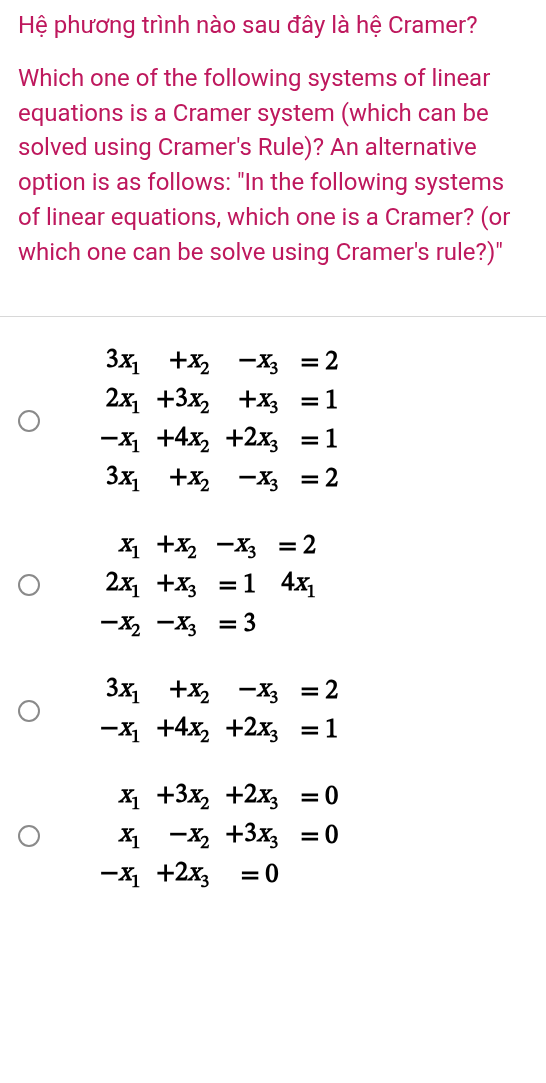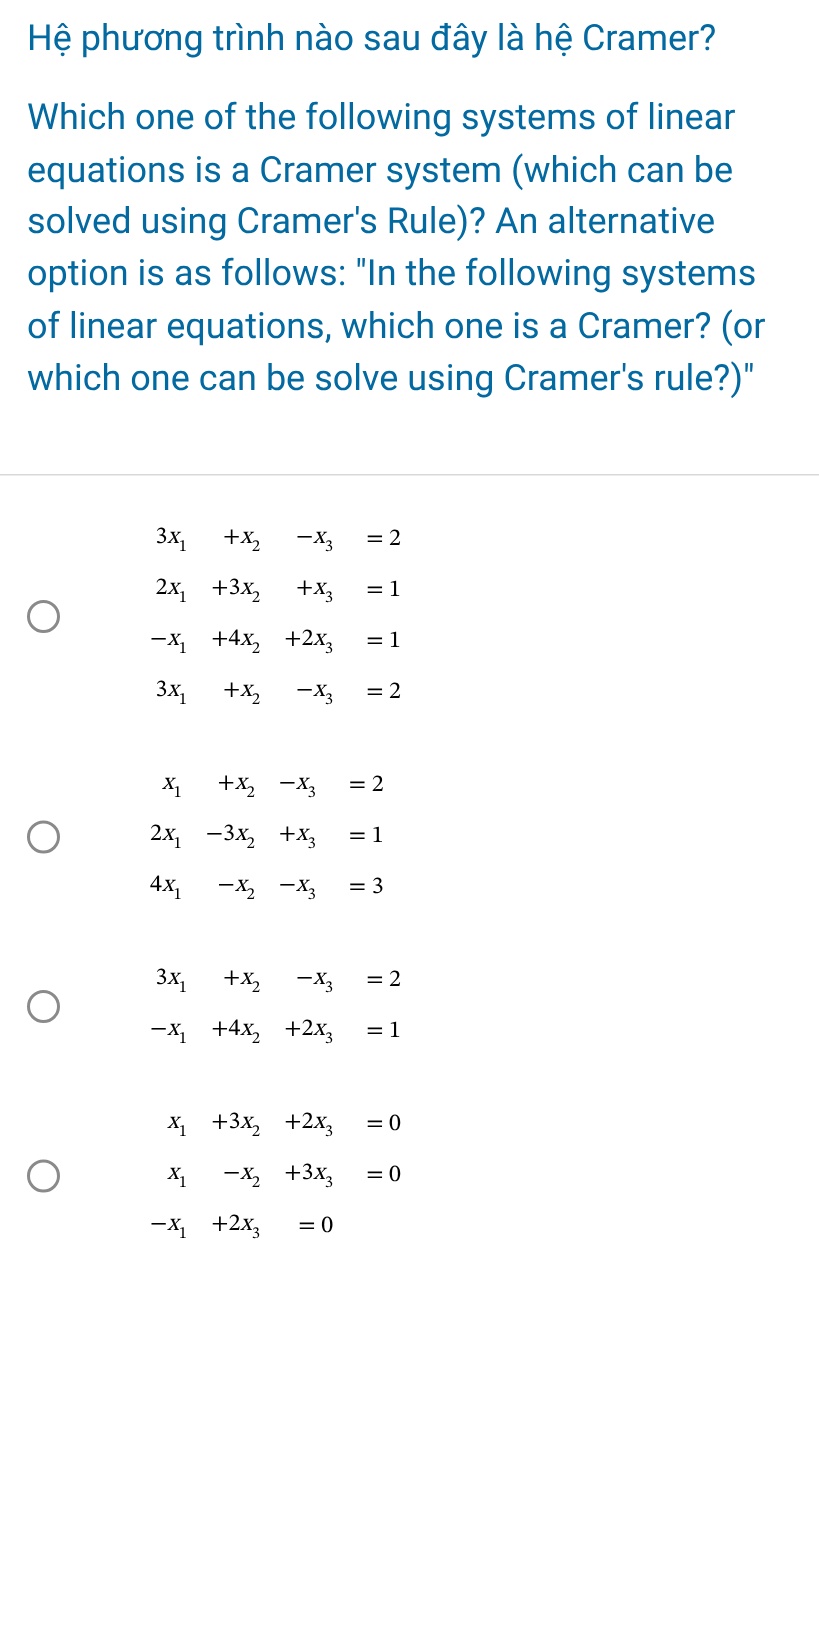--- a/index.html
+++ b/index.html
@@ -8,21 +8,21 @@
     padding: 0;
     font-family: -apple-system, BlinkMacSystemFont, "Segoe UI", Roboto, Arial, sans-serif;
     background: #fff;
     color: #222;
     width: 546px;
   }
   .question-text {
     padding: 8px 18px 18px 18px;
     font-size: 24px;
     line-height: 1.45;
-    color: #0369a1;
+    color: #be185d;
   }
   .question-text p { margin: 0 0 18px 0; }
   hr.sep {
     border: none;
     border-top: 1px solid #d8d8d8;
     margin: 10px 0 26px 0;
   }
   .options { padding: 0 18px 18px 18px; }
   .option-row {
     display: flex;
@@ -34,23 +34,24 @@
     height: 22px;
     border: 2px solid #8a8a8a;
     border-radius: 50%;
     flex: 0 0 22px;
     margin-right: 28px;
   }
   .system {
     display: flex;
     align-items: flex-start;
     font-family: "Cambria Math", "STIX Two Math", "Latin Modern Math", serif;
-    font-size: 16px;
+    font-size: 26px;
     line-height: 1.2;
     color: #000;
+    font-weight: bold;
   }
   .brace {
     width: 18px;
     position: relative;
     margin-right: 6px;
   }
   .brace svg { position: absolute; top:0; left:0; width:100%; height:100%; }
   .eqgrid {
     display: grid;
     grid-auto-rows: minmax(34px, auto);
@@ -112,21 +113,20 @@
           <svg viewBox="0 0 18 102" preserveAspectRatio="none">
             <path d="M 16 0 Q 9 0 9 8 L 9 43 Q 9 51 2 51 Q 9 51 9 59 L 9 94 Q 9 102 16 102 " fill="none" stroke="#000" stroke-width="1.6"></path>
           </svg>
         </div>
         <div class="eqgrid" style="grid-template-columns: repeat(4, auto);">
           <div class="cell"><span><span class="it">x</span><span class="sub">1</span></span></div>
           <div class="cell"><span>+<span class="it">x</span><span class="sub">2</span></span></div>
           <div class="cell"><span>−<span class="it">x</span><span class="sub">3</span></span></div>
           <div class="cell eq"><span>= 2</span></div>
           <div class="cell"><span>2<span class="it">x</span><span class="sub">1</span></span></div>
-          <div class="cell"><span>−3<span class="it">x</span><span class="sub">2</span></span></div>
           <div class="cell"><span>+<span class="it">x</span><span class="sub">3</span></span></div>
           <div class="cell eq"><span>= 1</span></div>
           <div class="cell"><span>4<span class="it">x</span><span class="sub">1</span></span></div>
           <div class="cell"><span>−<span class="it">x</span><span class="sub">2</span></span></div>
           <div class="cell"><span>−<span class="it">x</span><span class="sub">3</span></span></div>
           <div class="cell eq"><span>= 3</span></div>
         </div>
       </div>
     </div>
     <div class="option-row">

